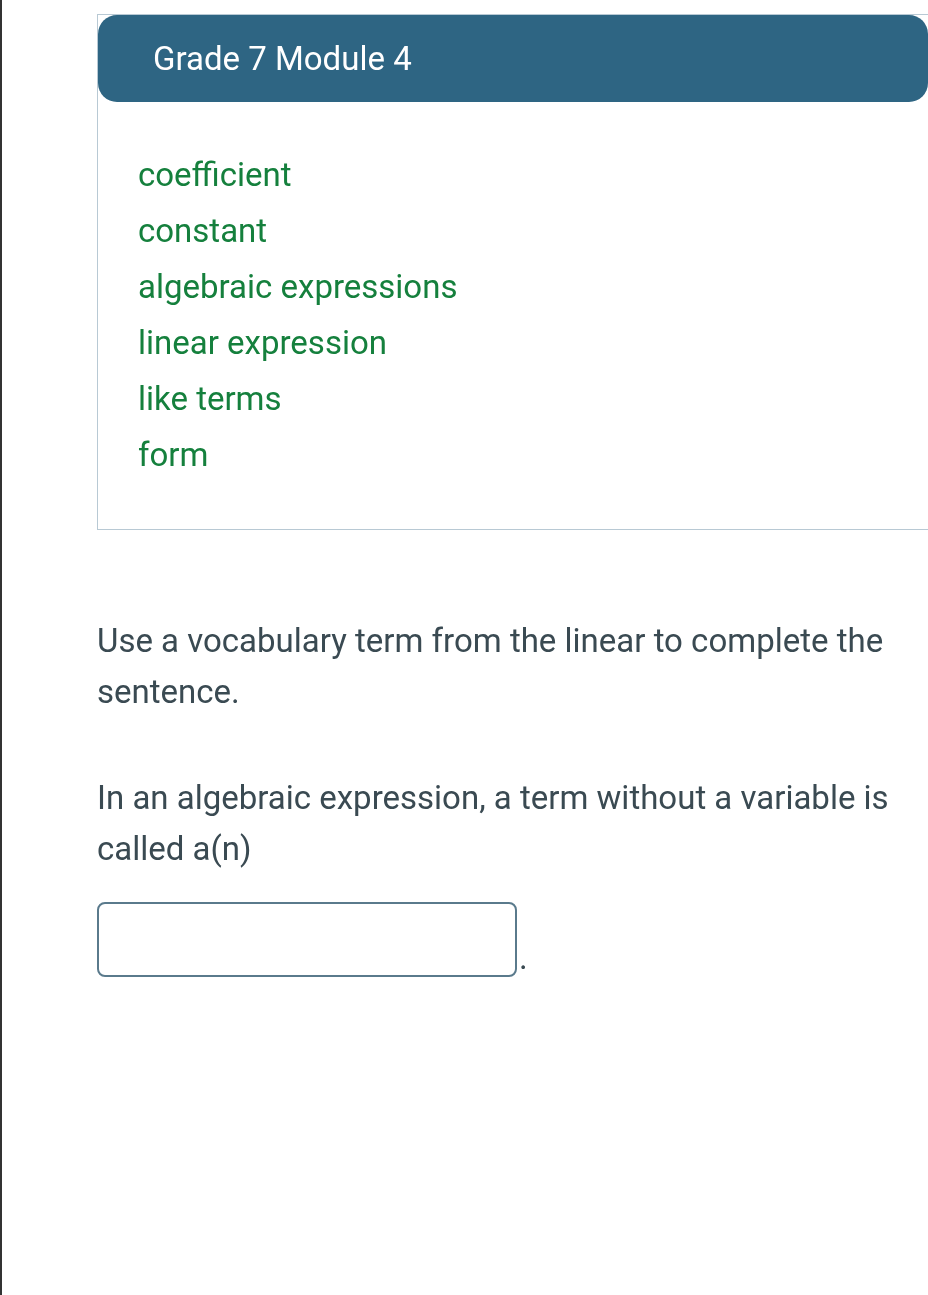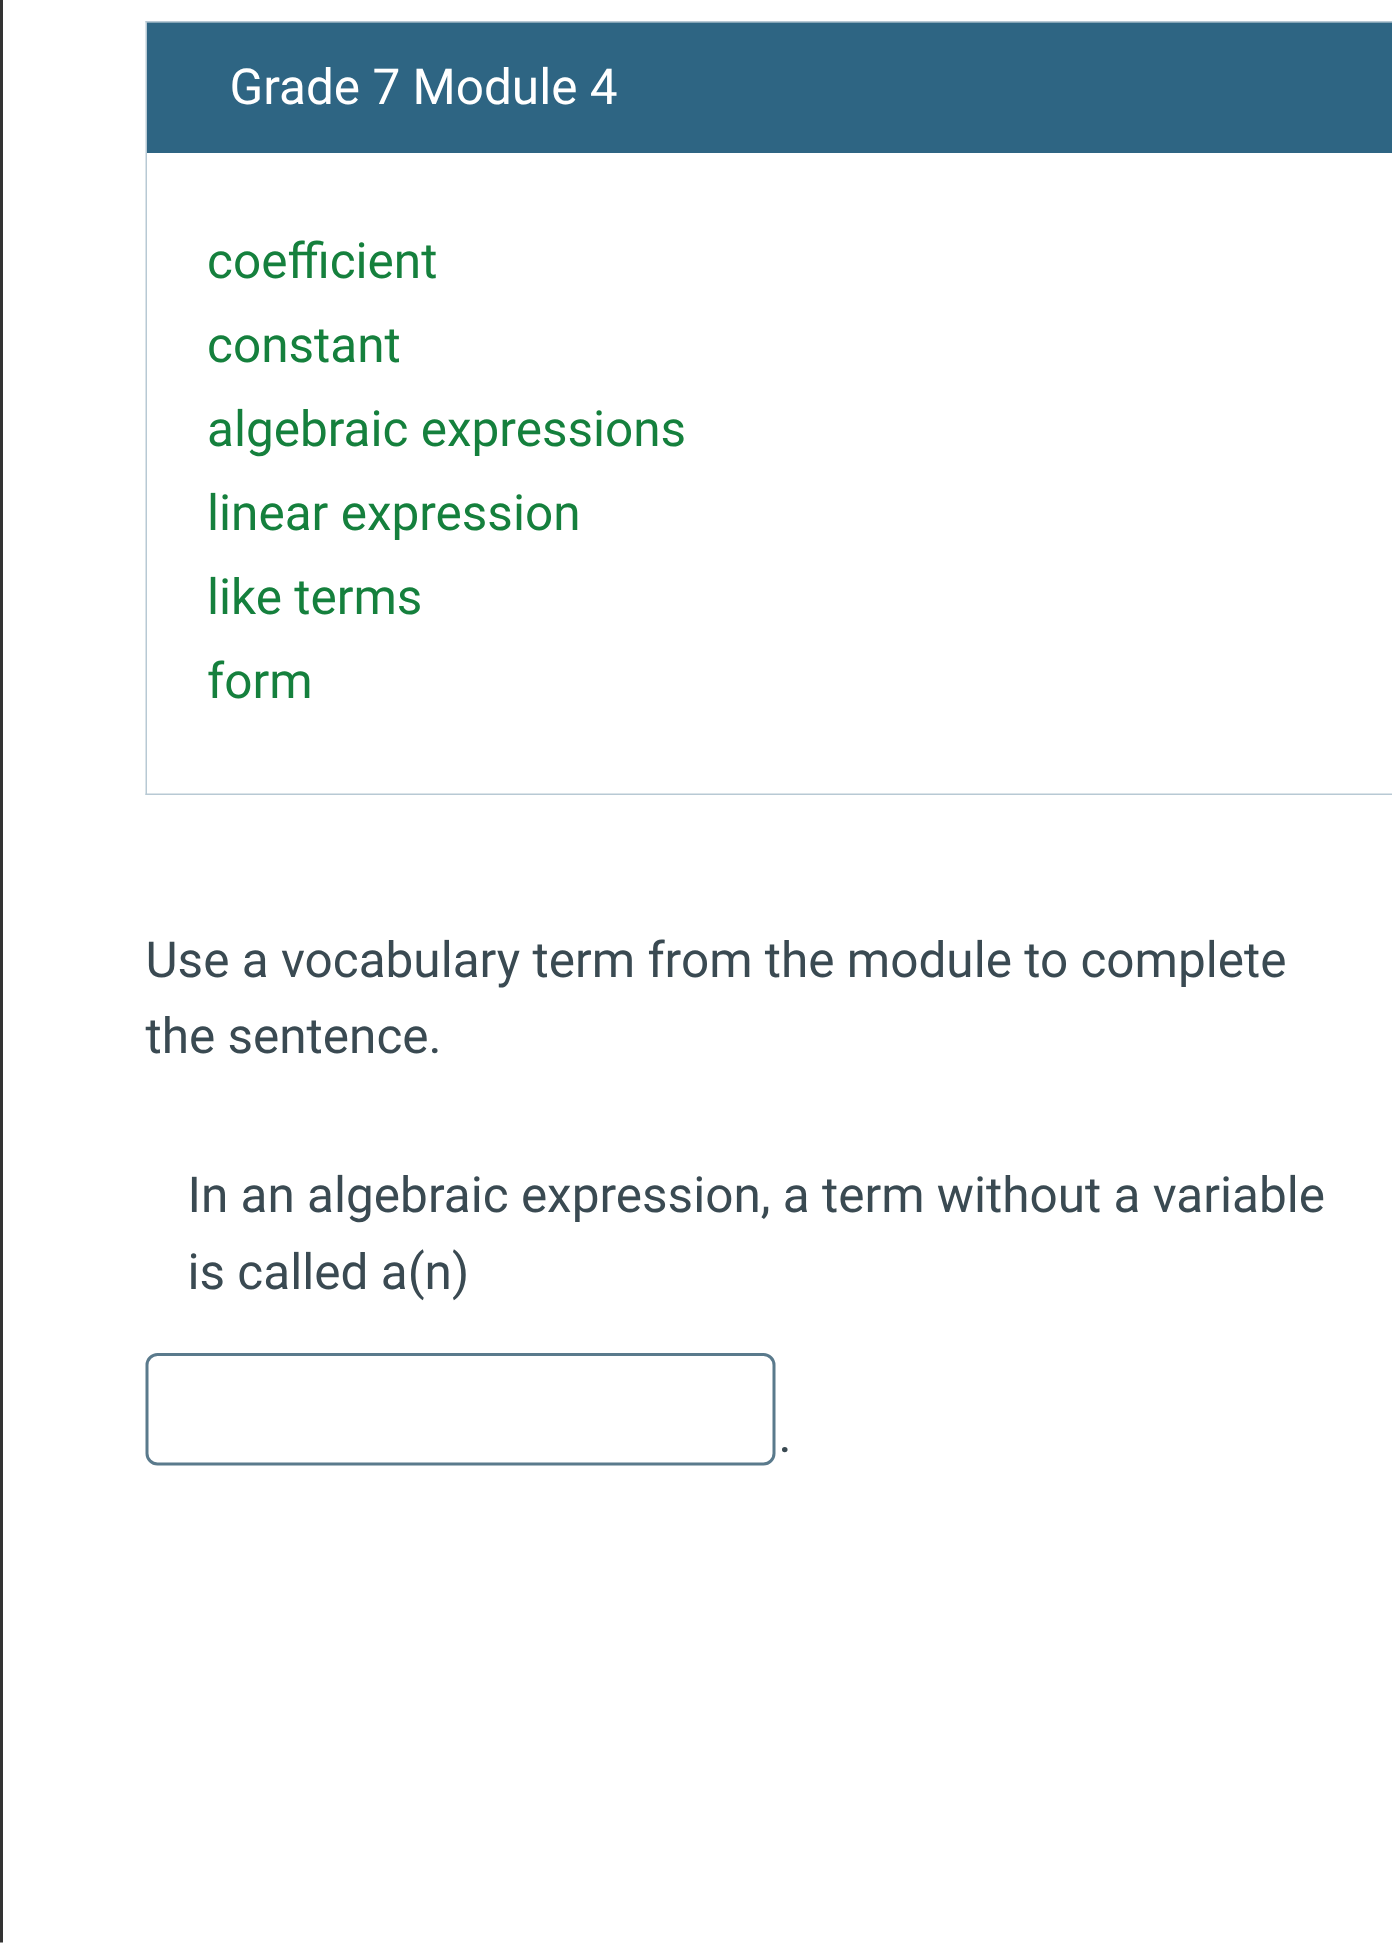--- a/index.html
+++ b/index.html
@@ -25,20 +25,21 @@
       border: 1px solid #b8c9d4;
       border-right: none;
       background: #ffffff;
     }
     .module-header {
       background: #2e6583;
       color: #ffffff;
       padding: 24px 30px 24px 55px;
       font-size: 33px;
       font-weight: 400;
+      border-radius: 19px;
     }
     .vocab-list {
       padding: 45px 30px 45px 40px;
     }
     .vocab-item {
       font-size: 33px;
       color: #15803d;
       line-height: 1.7;
       font-weight: 400;
     }
@@ -50,21 +51,20 @@
     .question-text {
       font-size: 33px;
       color: #3a4a52;
       line-height: 1.55;
       margin-bottom: 55px;
     }
     .fill-sentence {
       font-size: 33px;
       color: #3a4a52;
       line-height: 1.55;
-      margin-left: 28px;
     }
     .answer-input {
       display: inline-block;
       width: 420px;
       height: 75px;
       border: 2px solid #5a7a8c;
       border-radius: 8px;
       font-size: 30px;
       padding: 8px 14px;
       margin-top: 18px;
@@ -96,21 +96,21 @@
       <div class="vocab-item">coefficient</div>
       <div class="vocab-item">constant</div>
       <div class="vocab-item">algebraic expressions</div>
       <div class="vocab-item">linear expression</div>
       <div class="vocab-item">like terms</div>
       <div class="vocab-item">form</div>
     </div>
   </div>
 
   <div class="question-section">
-    <div class="question-text">Use a vocabulary term from the module to complete the sentence.</div>
+    <div class="question-text">Use a vocabulary term from the linear to complete the sentence.</div>
     <div class="fill-sentence">In an algebraic expression, a term without a variable is called a(n)</div>
     <div class="input-row">
       <input type="text" class="answer-input" value="" style="">
       <span class="period">.</span>
     </div>
   </div>
 
 </div>
 
 </body></html>

